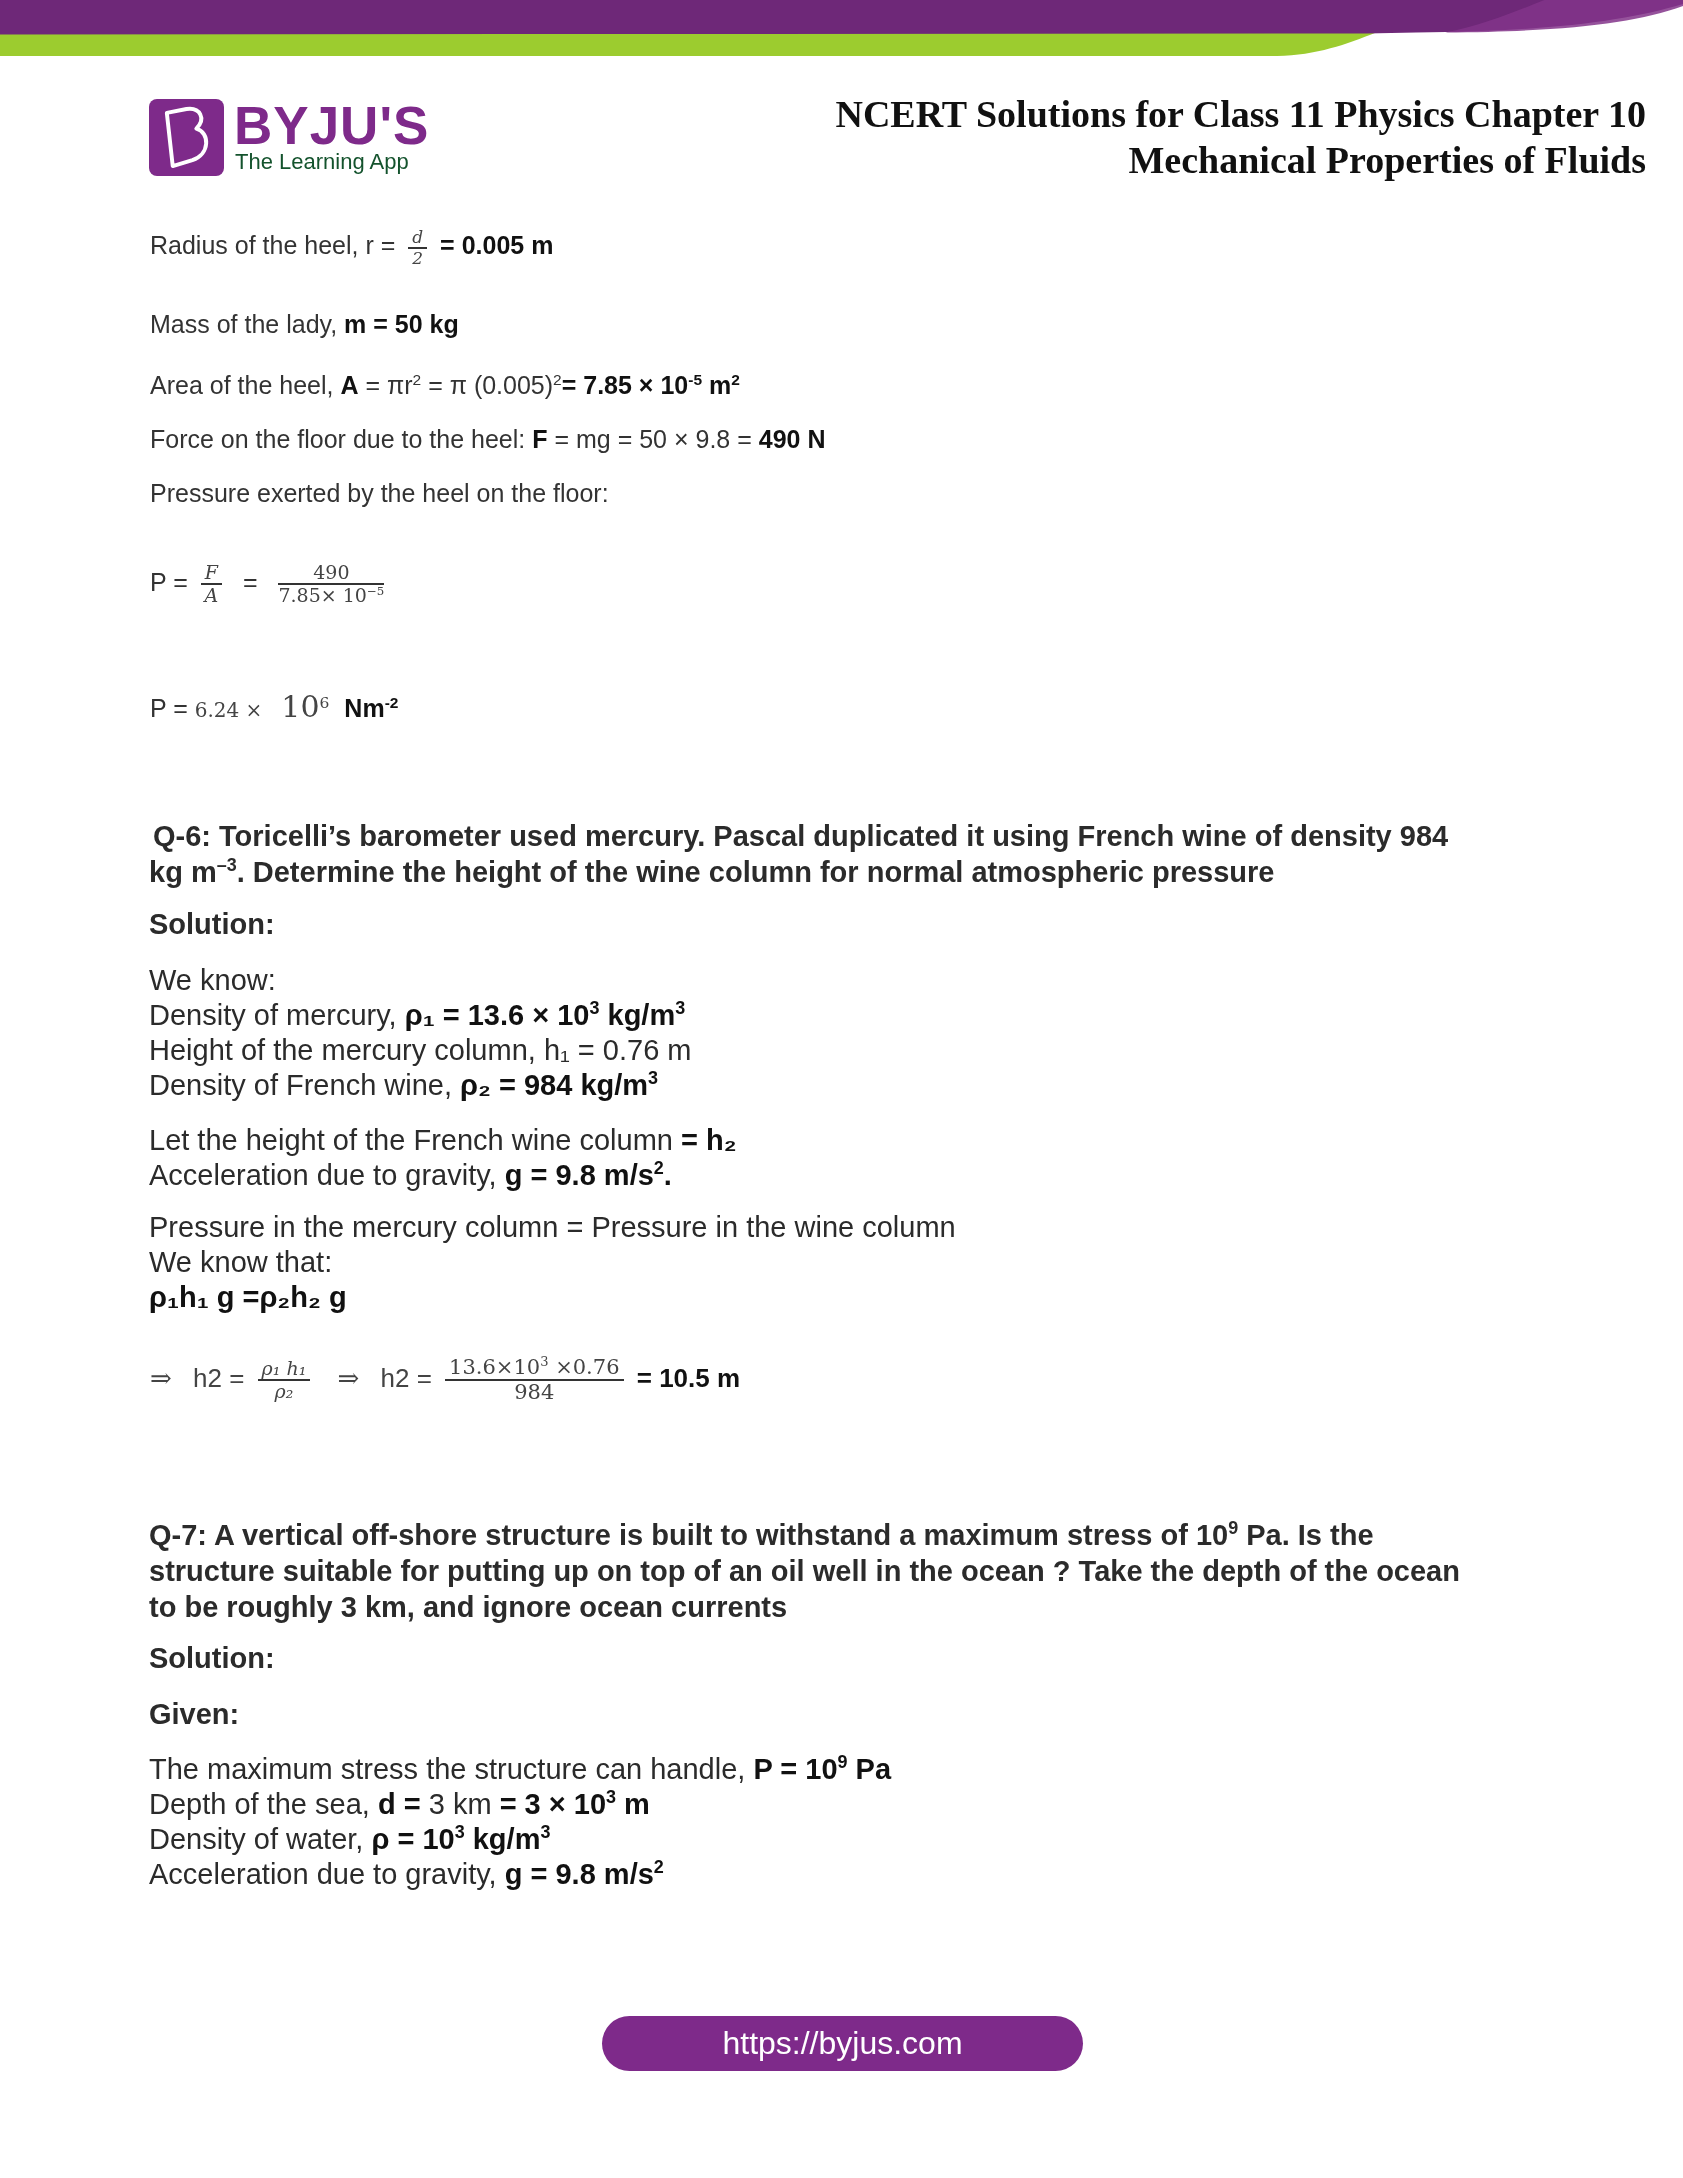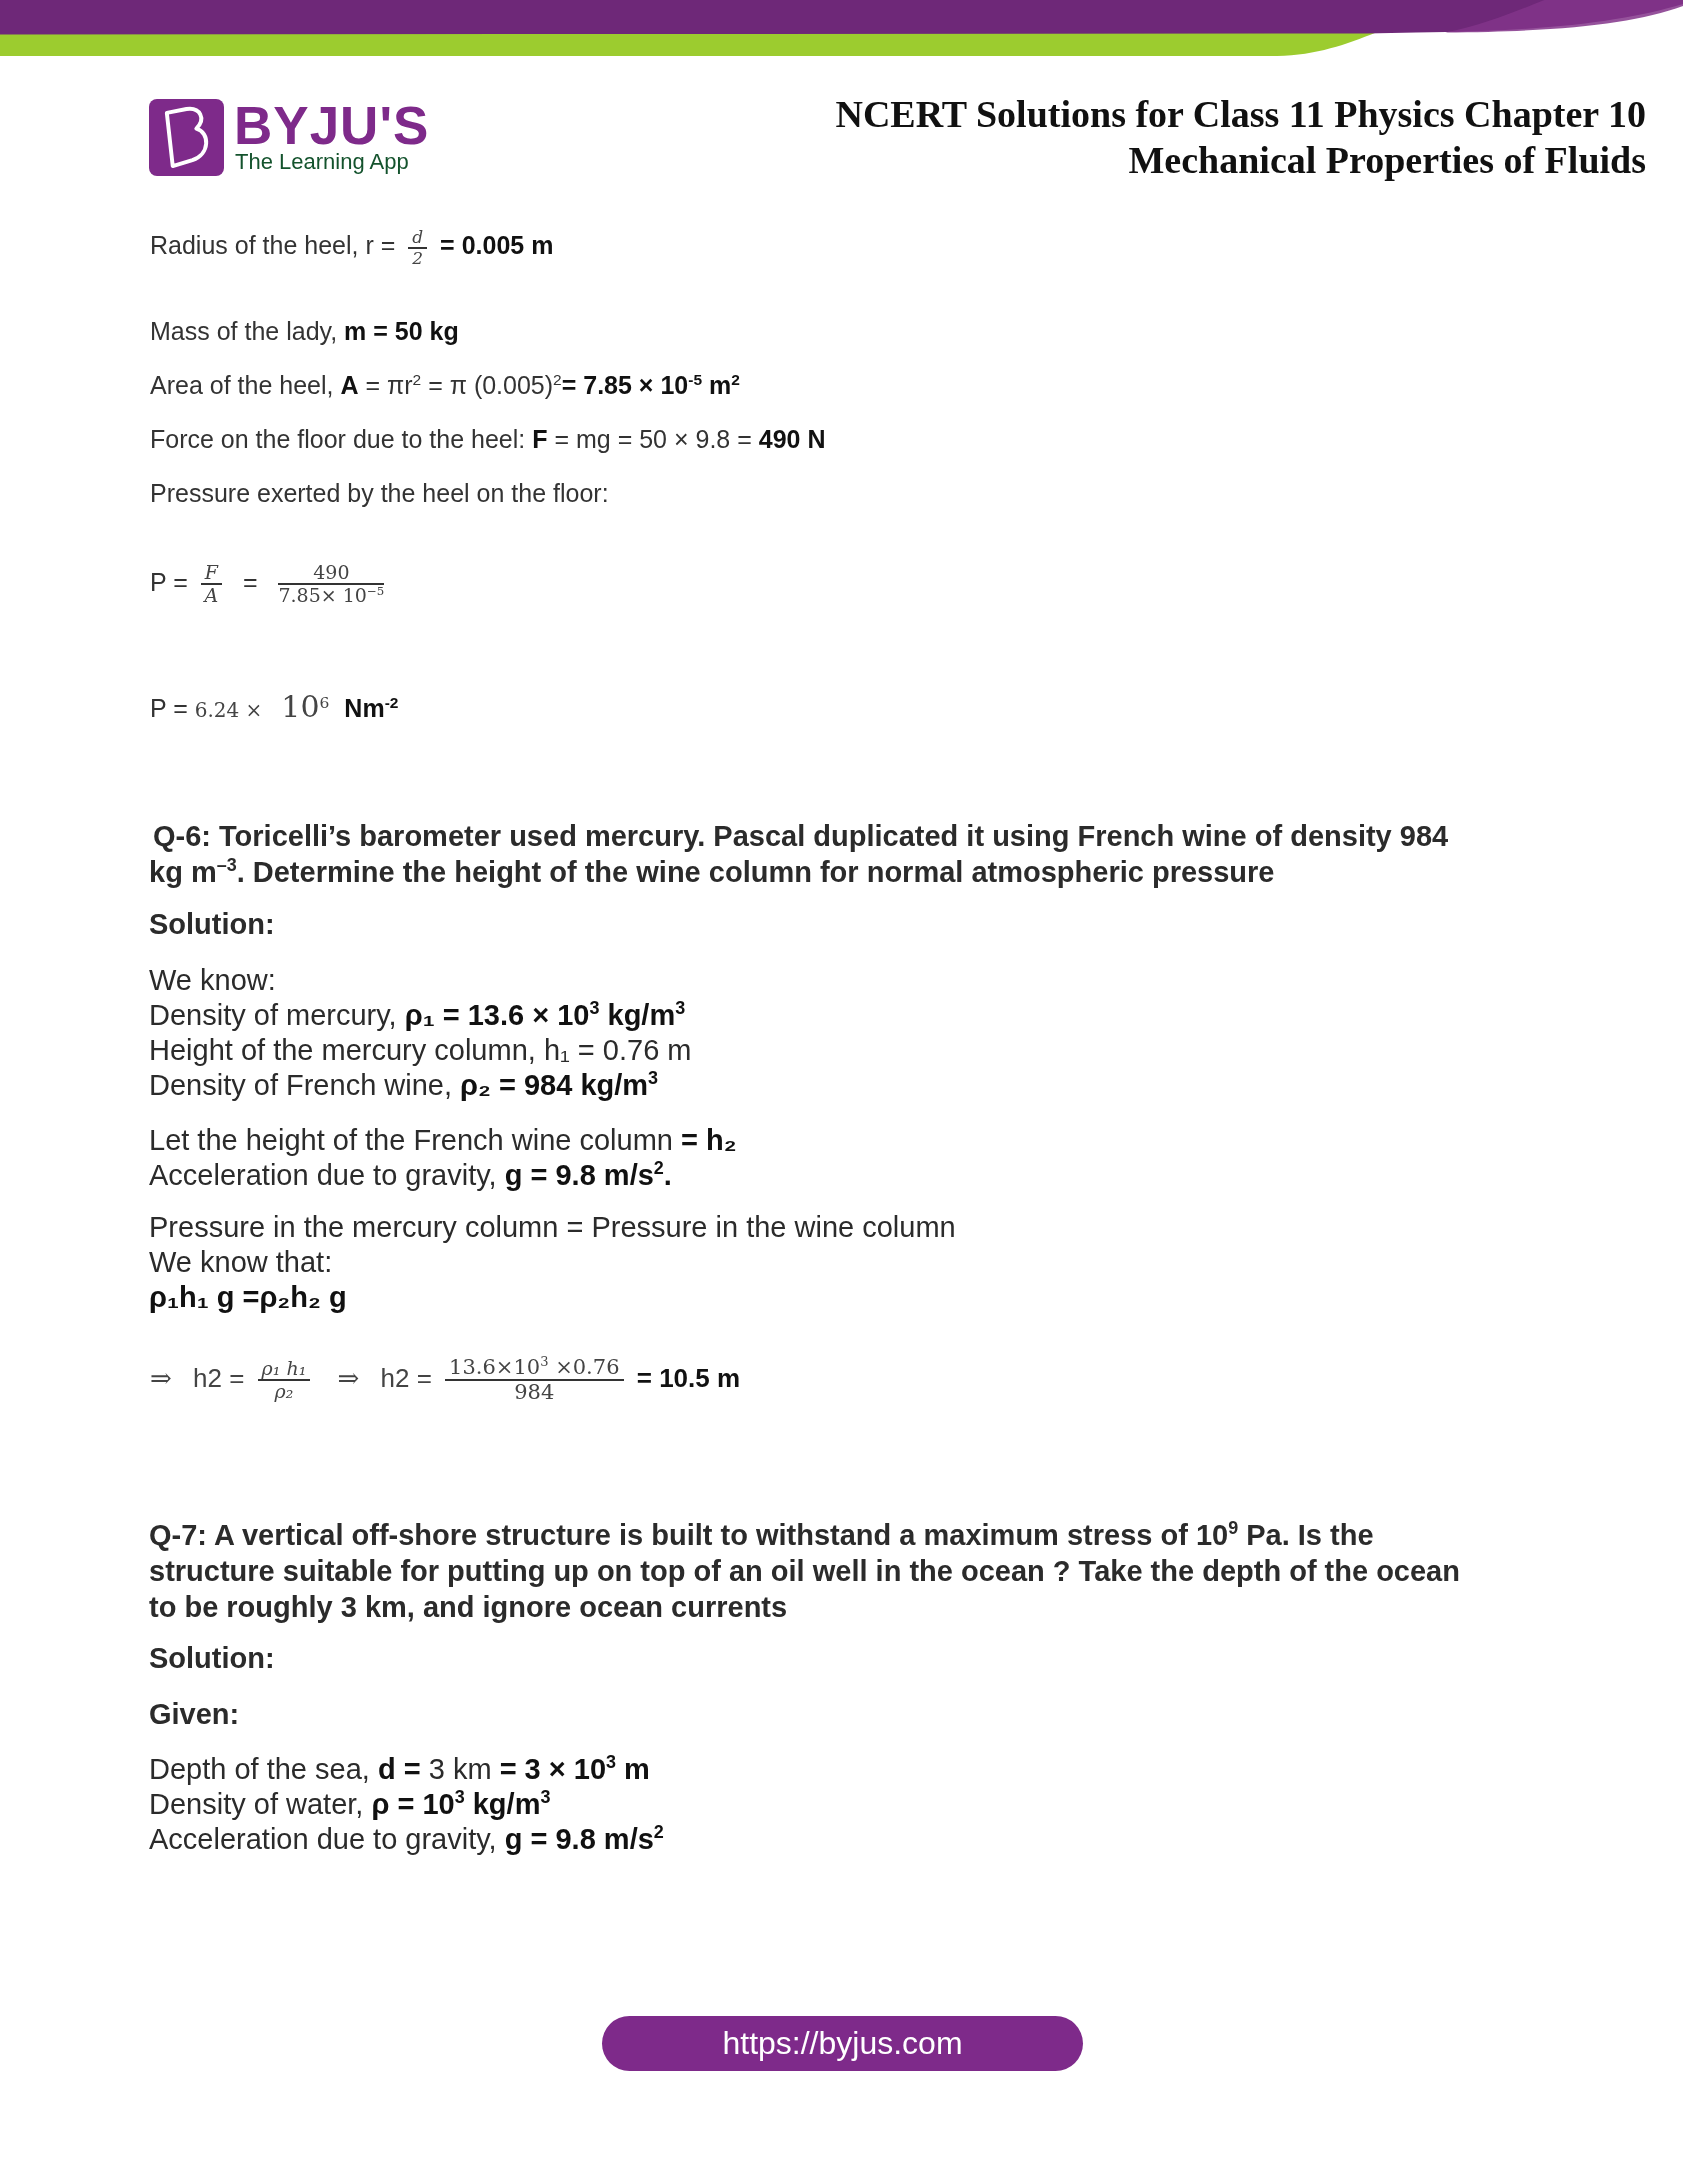--- a/index.html
+++ b/index.html
@@ -67,21 +67,21 @@
 
 <div class="abs line" style="top:228px;">
   <span>Radius of the heel, r =</span>
   <span class="frac math" style="font-size:17px;font-style:italic;">
     <span class="num">d</span>
     <span class="den">2</span>
   </span>
   <b>= 0.005 m</b>
 </div>
 
-<div class="abs line" style="top:317px;">
+<div class="abs line" style="top:310px;">
   <span>Mass of the lady,</span>
   <b>m = 50 kg</b>
 </div>
 
 <div class="abs line" style="top:371px;">
   <span>Area of the heel,</span>
   <b>A</b>
   <span>= πr</span><sup>2</sup>
   <span>= π (0.005)</span><sup>2</sup><b>= 7.85 × 10</b><sup><b>-5</b></sup>
   <b>m</b><sup><b>2</b></sup>
@@ -162,19 +162,20 @@
 <div class="abs q" style="top:1517px;">
   <div><span>Q-7: A vertical off-shore structure is built to withstand a maximum stress of 10</span><sup>9</sup><span> Pa. Is the</span></div>
   <div>structure suitable for putting up on top of an oil well in the ocean ? Take the depth of the ocean</div>
   <div>to be roughly 3 km, and ignore ocean currents</div>
 </div>
 
 <div class="abs sol" style="top:1642px;">Solution:</div>
 <div class="abs sol" style="top:1698px;">Given:</div>
 
 <div class="abs body-block" style="top:1752px;">
+  <div><span>The maximum stress the structure can handle,</span> <b>P = 10</b><sup><b>9</b></sup><b> Pa</b></div>
   <div><span>Depth of the sea,</span> <b>d =</b><span> 3 km </span><b>= 3 × 10</b><sup><b>3</b></sup><b> m</b></div>
   <div><span>Density of water,</span> <b>ρ = 10</b><sup><b>3</b></sup><b> kg/m</b><sup><b>3</b></sup></div>
   <div><span>Acceleration due to gravity,</span> <b>g = 9.8 m/s</b><sup><b>2</b></sup></div>
 </div>
 
 <a class="abs footer-pill">https://byjus.com</a>
 
 
 </body></html>

